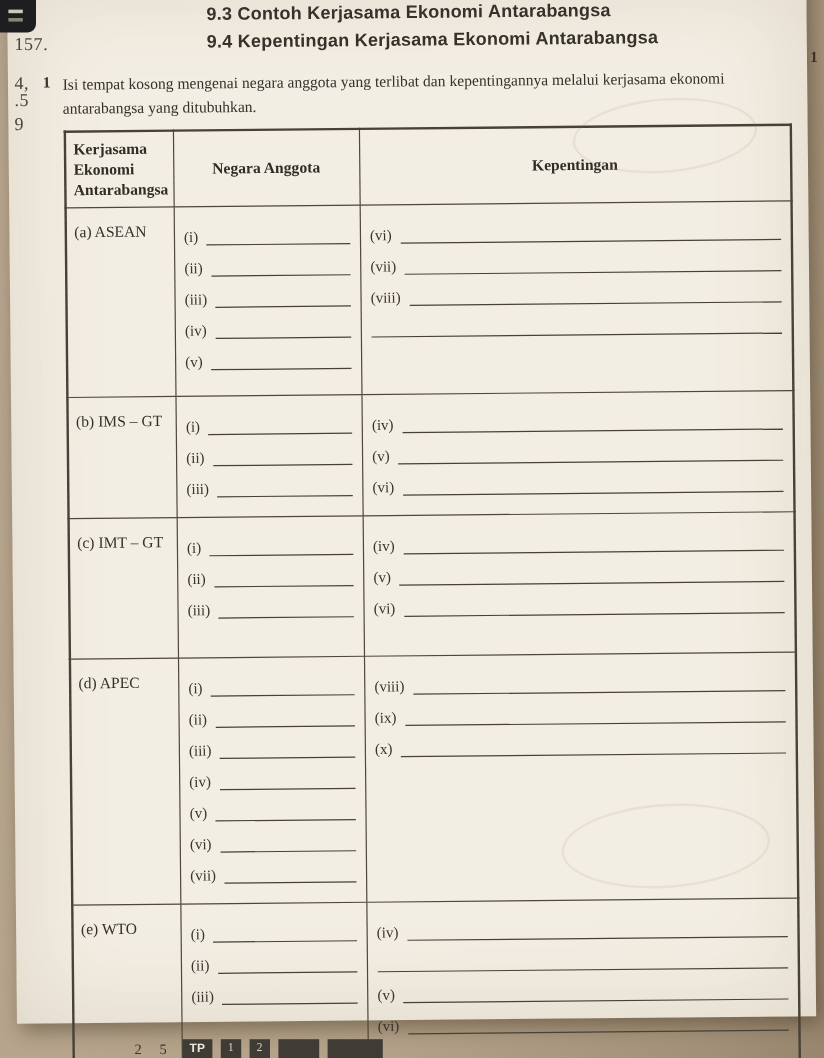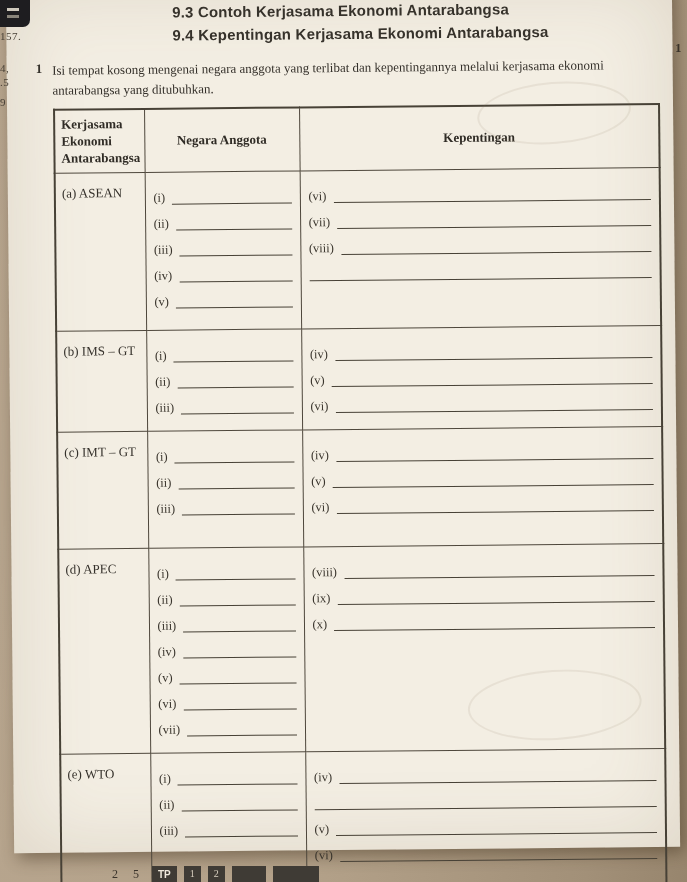--- a/index.html
+++ b/index.html
@@ -61,22 +61,22 @@
 
   .corner-object{
     position:absolute;left:0;top:0;width:30px;height:27px;
     background:#1e1d20;border-radius:0 0 7px 0;z-index:5;
   }
   .corner-object:after{
     content:"";position:absolute;left:7px;top:8px;width:12px;height:3px;
     background:#cfc9bd;box-shadow:0 7px 0 #8a857b;
   }
   .margin-note{
-    position:absolute;left:0;z-index:4;
-    font-size:11px;color:#4a4238;letter-spacing:.5px;
+    position:absolute;left:12px;z-index:4;
+    font-size:15px;color:#4a4238;letter-spacing:.5px;
   }
   .mn1{top:30px;} .mn2{top:62px;} .mn3{top:76px;} .mn4{top:96px;}
   .adjacent-number{
     position:absolute;left:675px;top:40px;z-index:6;
     font-size:13px;font-weight:bold;color:#3a332a;
   }
   .footer-strip{
     position:absolute;left:112px;top:866px;z-index:6;
     display:flex;align-items:flex-start;gap:7px;
     font-size:12px;color:#3b342b;

